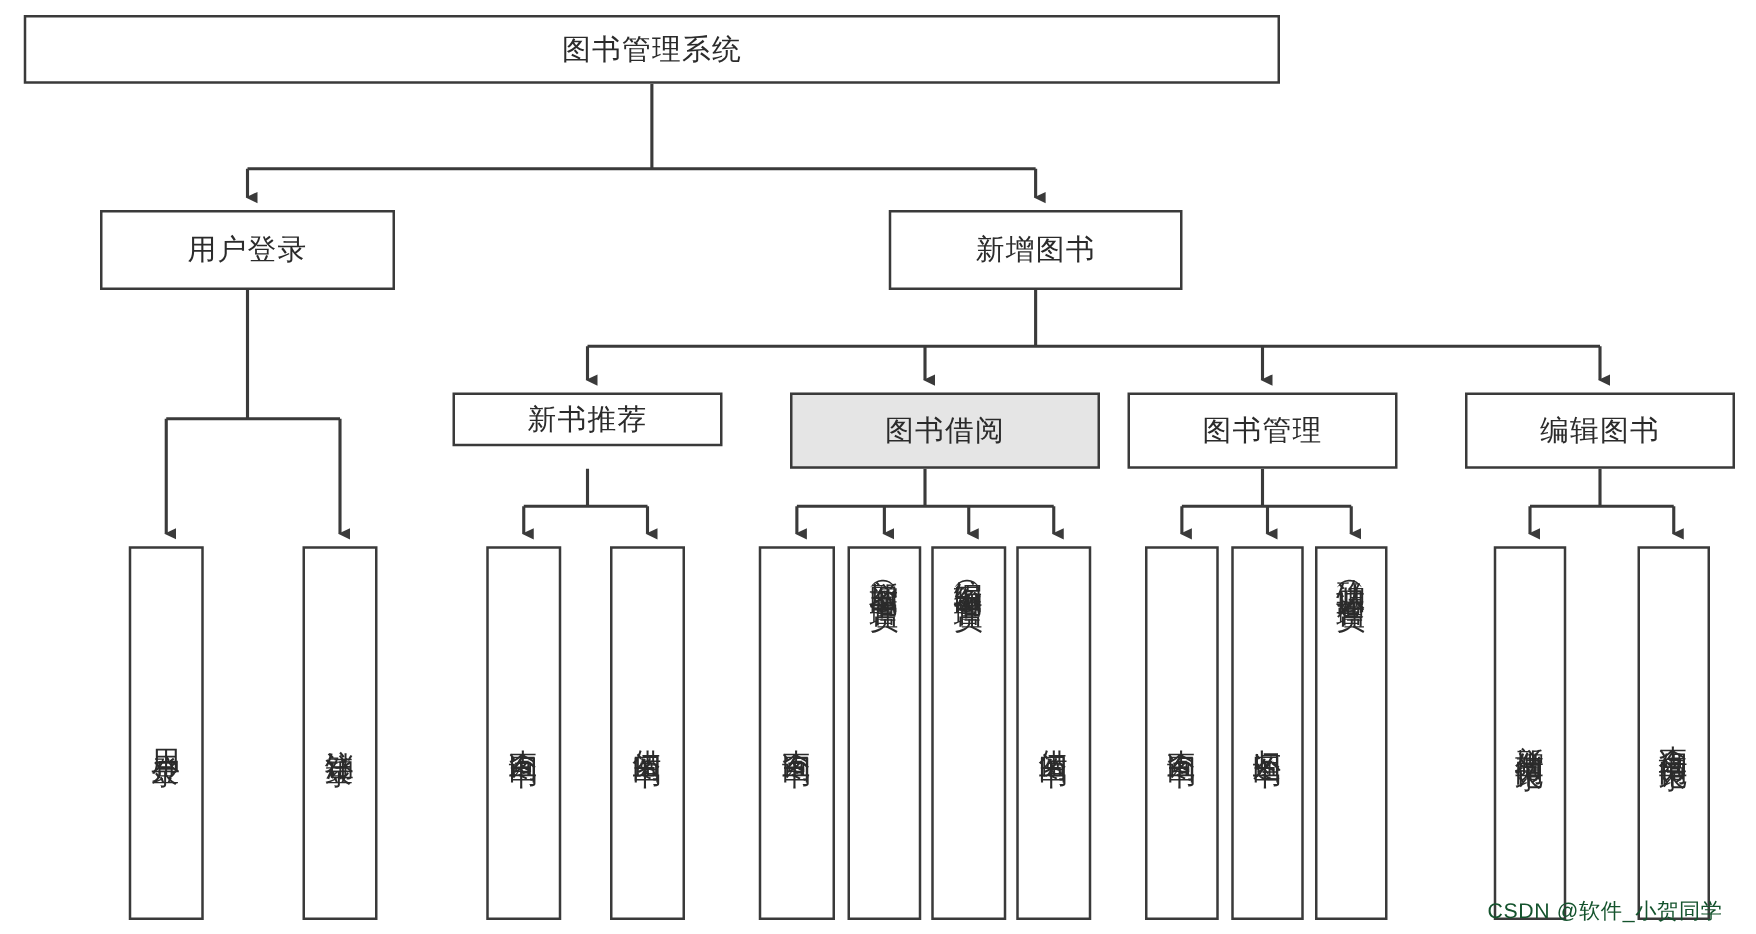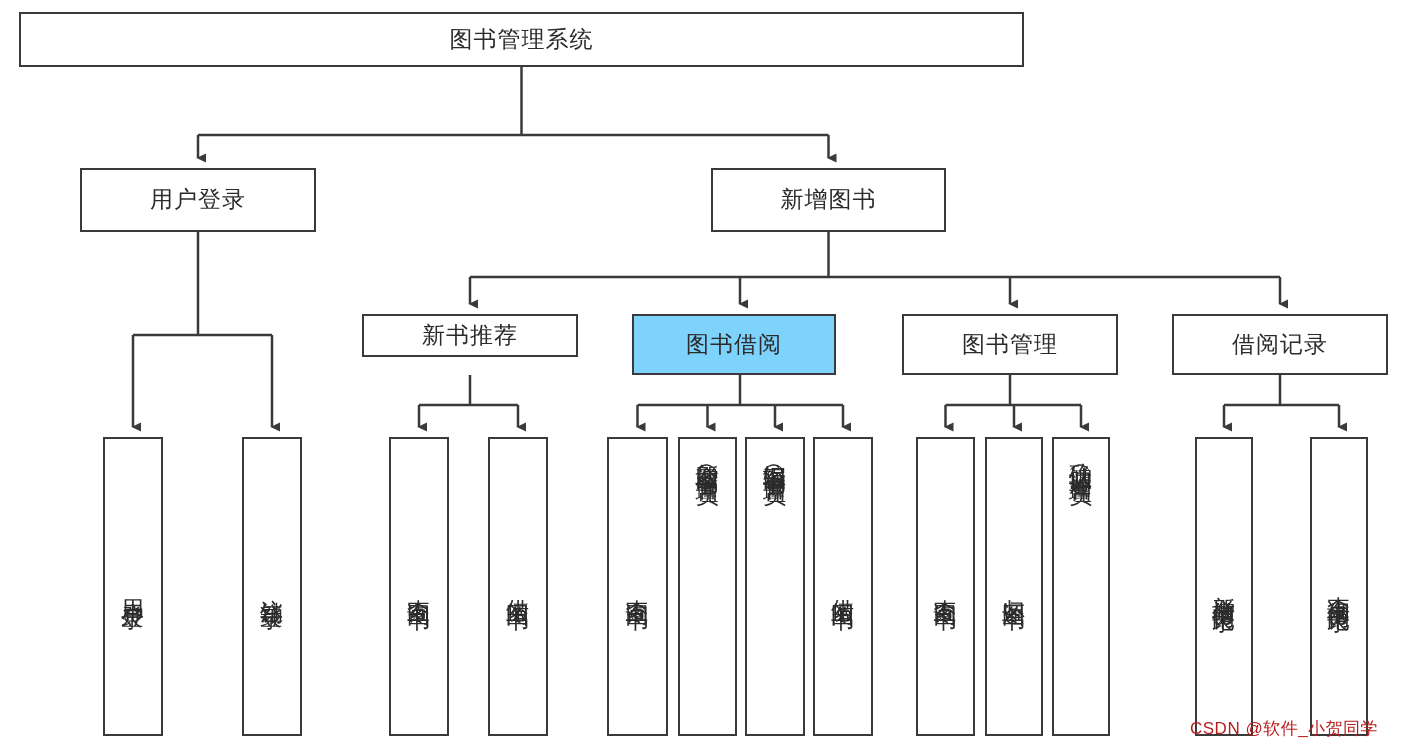--- a/index.html
+++ b/index.html
@@ -115,28 +115,28 @@
       </div>
       <div class="node horizontal" style="left: 80px; top: 168px; width: 236px; height: 64px; border-color: rgb(58, 58, 58); background: rgb(255, 255, 255); color: rgb(43, 43, 43);">
         <span class="node-label">用户登录</span>
       </div>
       <div class="node horizontal" style="left: 711px; top: 168px; width: 235px; height: 64px; border-color: rgb(58, 58, 58); background: rgb(255, 255, 255); color: rgb(43, 43, 43);">
         <span class="node-label">新增图书</span>
       </div>
       <div class="node horizontal" style="left: 362px; top: 314px; width: 216px; height: 43px; border-color: rgb(58, 58, 58); background: rgb(255, 255, 255); color: rgb(43, 43, 43);">
         <span class="node-label">新书推荐</span>
       </div>
-      <div class="node horizontal" style="left: 632px; top: 314px; width: 204px; height: 61px; border-color: rgb(58, 58, 58); background: #7dd3fc; color: rgb(43, 43, 43);">
+      <div class="node horizontal" style="left: 632px; top: 314px; width: 248px; height: 61px; border-color: rgb(58, 58, 58); background: #e5e5e5; color: rgb(43, 43, 43);">
         <span class="node-label">图书借阅</span>
       </div>
       <div class="node horizontal" style="left: 902px; top: 314px; width: 216px; height: 61px; border-color: rgb(58, 58, 58); background: rgb(255, 255, 255); color: rgb(43, 43, 43);">
         <span class="node-label">图书管理</span>
       </div>
       <div class="node horizontal" style="left: 1172px; top: 314px; width: 216px; height: 61px; border-color: rgb(58, 58, 58); background: rgb(255, 255, 255); color: rgb(43, 43, 43);">
-        <span class="node-label">借阅记录</span>
+        <span class="node-label">编辑图书</span>
       </div>
       <div class="node vertical" style="left: 103px; top: 437px; width: 60px; height: 299px; border-color: rgb(58, 58, 58); background: rgb(255, 255, 255); color: rgb(43, 43, 43);">
         <span class="node-label">用户登录</span>
       </div>
       <div class="node vertical" style="left: 242px; top: 437px; width: 60px; height: 299px; border-color: rgb(58, 58, 58); background: rgb(255, 255, 255); color: rgb(43, 43, 43);">
         <span class="node-label">注销登录</span>
       </div>
       <div class="node vertical" style="left: 389px; top: 437px; width: 60px; height: 299px; border-color: rgb(58, 58, 58); background: rgb(255, 255, 255); color: rgb(43, 43, 43);">
         <span class="node-label">查询图书</span>
       </div>
@@ -164,14 +164,14 @@
       <div class="node vertical top-aligned" style="left: 1052px; top: 437px; width: 58px; height: 299px; border-color: rgb(58, 58, 58); background: rgb(255, 255, 255); color: rgb(43, 43, 43);">
         <span class="node-label">确认归还（管理员）</span>
       </div>
       <div class="node vertical" style="left: 1195px; top: 437px; width: 58px; height: 299px; border-color: rgb(58, 58, 58); background: rgb(255, 255, 255); color: rgb(43, 43, 43);">
         <span class="node-label">新增借阅记录</span>
       </div>
       <div class="node vertical" style="left: 1310px; top: 437px; width: 58px; height: 299px; border-color: rgb(58, 58, 58); background: rgb(255, 255, 255); color: rgb(43, 43, 43);">
         <span class="node-label">查询借阅记录</span>
       </div>
     </div>
-  <div class="watermark" style="left: 1190px; top: 717px; color: #b91c1c; text-align: right;">CSDN @软件_小贺同学</div>
+  <div class="watermark" style="left: 1190px; top: 717px; color: #14532d; text-align: right;">CSDN @软件_小贺同学</div>
 </div>
 
 </body></html>

